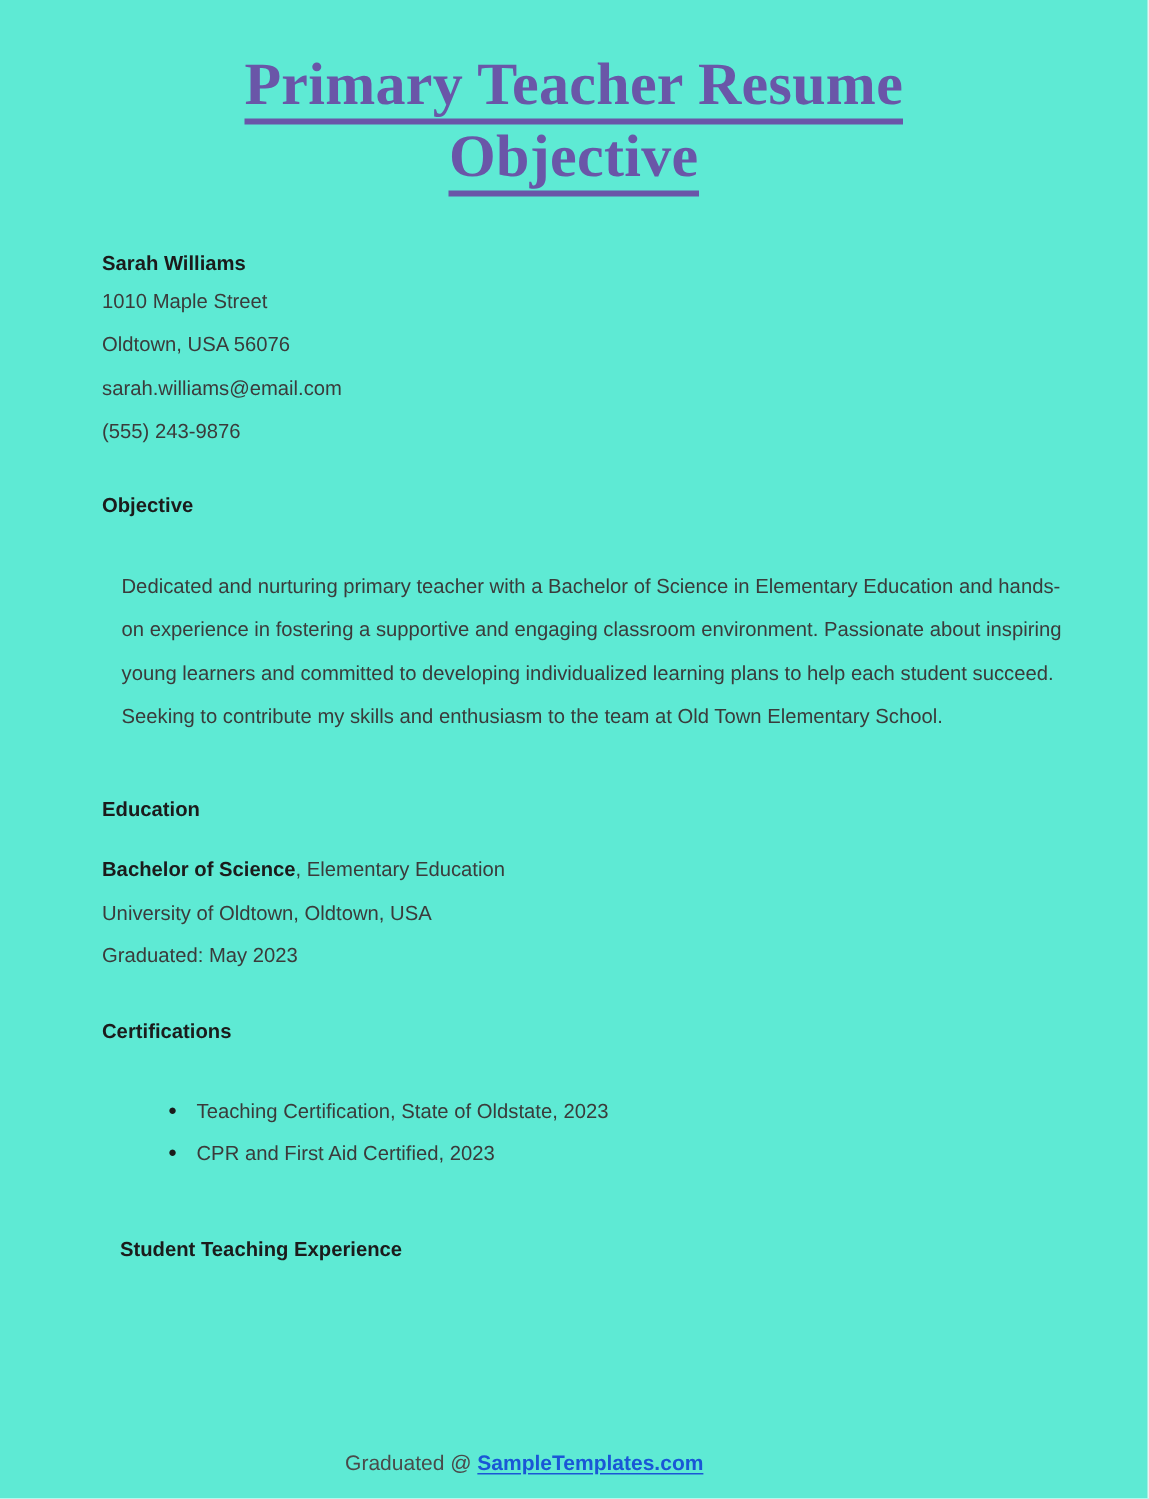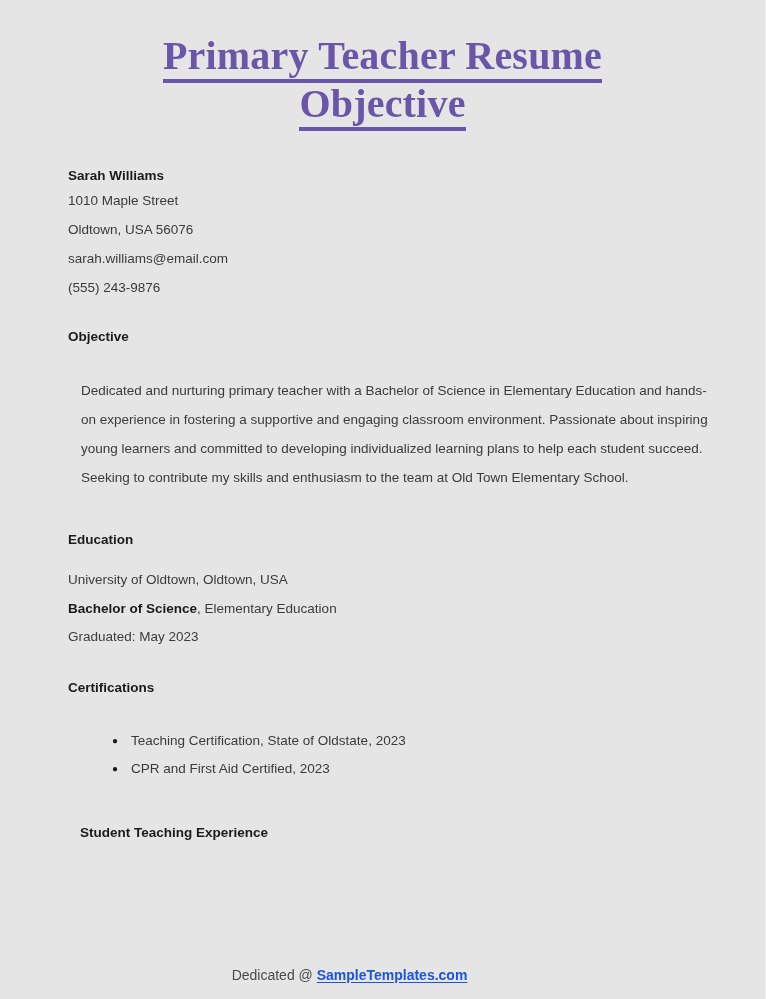--- a/index.html
+++ b/index.html
@@ -11,21 +11,21 @@
     width: 766px;
     height: 999px;
     font-family: "Liberation Sans", sans-serif;
     -webkit-font-smoothing: antialiased;
   }
 
   .page {
     position: relative;
     width: 766px;
     height: 999px;
-    background: #e5e5e5;
+    background: #5eead4;
     box-sizing: border-box;
     border-right: 1px solid #f0f0f0;
     overflow: hidden;
   }
 
   
   .doc-title {
     margin: 0;
     padding: 32px 60px 0 60px;
     text-align: center;
@@ -169,38 +169,38 @@
       <p class="section-heading">Objective</p>
     </div>
     <div class="block-objbody">
       <p class="para">Dedicated and nurturing primary teacher with a Bachelor of Science in Elementary Education and hands-on experience in fostering a supportive and engaging classroom environment. Passionate about inspiring young learners and committed to developing individualized learning plans to help each student succeed. Seeking to contribute my skills and enthusiasm to the team at Old Town Elementary School.</p>
     </div>
 
     <div class="block-education">
       <p class="section-heading">Education</p>
     </div>
     <div class="block-edubody">
+      <p class="line tight"><span class="strong-inline">Bachelor of Science</span><span>, Elementary Education</span></p>
       <p class="line tight">University of Oldtown, Oldtown, USA</p>
-      <p class="line tight"><span class="strong-inline">Bachelor of Science</span><span>, Elementary Education</span></p>
       <p class="line tight">Graduated: May 2023</p>
     </div>
 
     <div class="block-certs">
       <p class="section-heading">Certifications</p>
     </div>
     <div class="block-certlist">
       <ul class="bullets">
         <li>Teaching Certification, State of Oldstate, 2023</li>
         <li>CPR and First Aid Certified, 2023</li>
       </ul>
     </div>
 
     <div class="block-exp">
       <p class="section-heading">Student Teaching Experience</p>
     </div>
 
   </div>
 
   <div class="footer">
-    <span class="footer-text">Dedicated @ </span><a class="footer-link">SampleTemplates.com</a>
+    <span class="footer-text">Graduated @ </span><a class="footer-link">SampleTemplates.com</a>
   </div>
 
 </div>
 
 </body></html>

